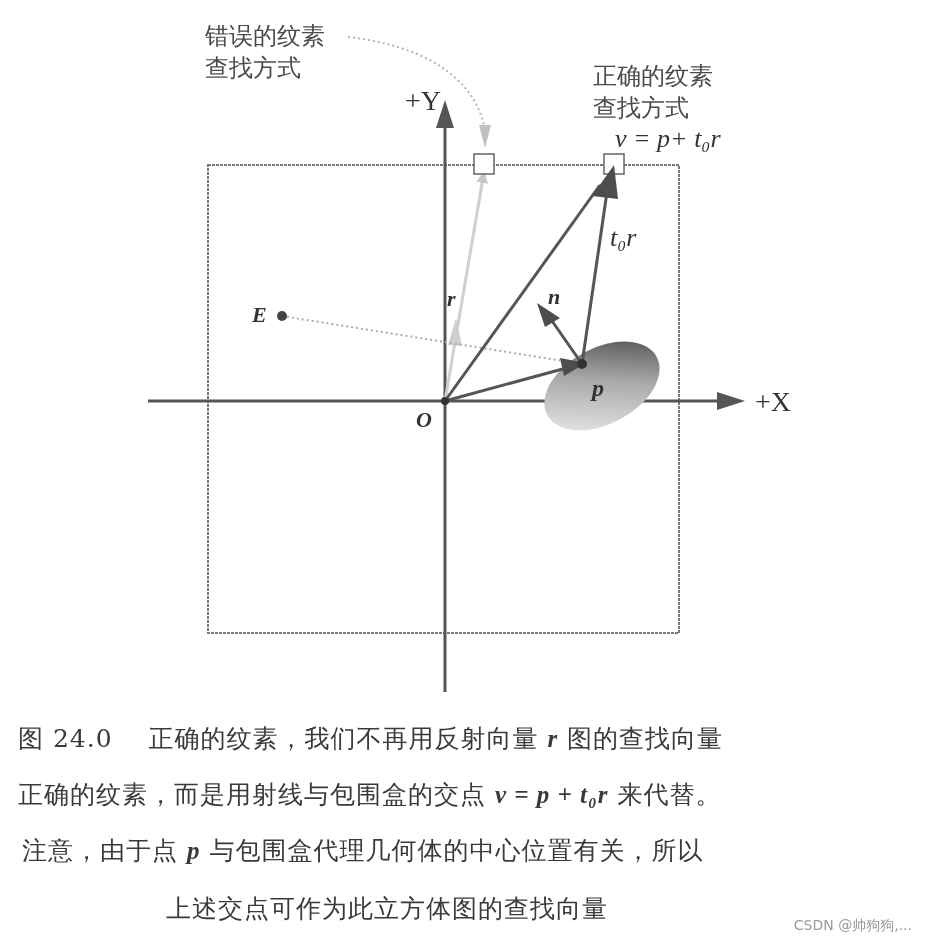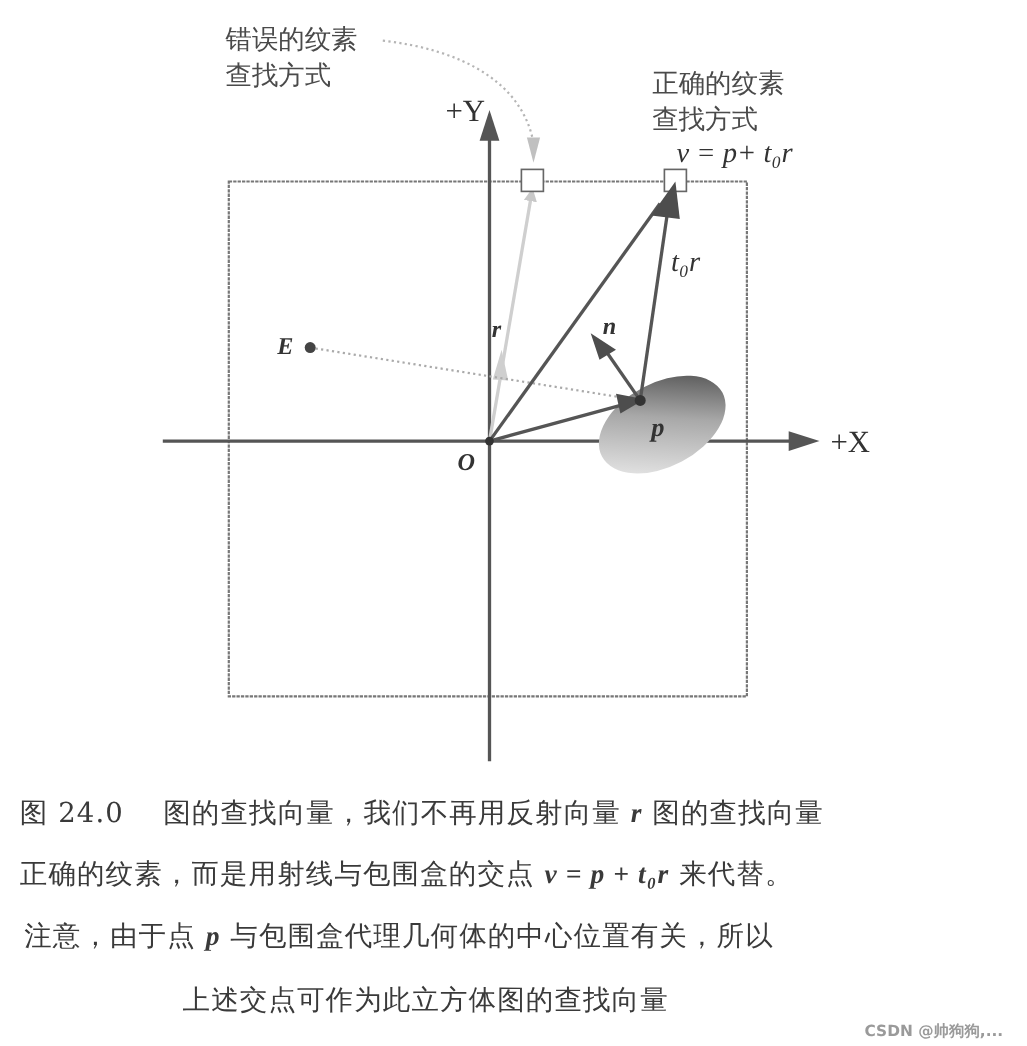--- a/index.html
+++ b/index.html
@@ -10,22 +10,22 @@
     .math-it { font-family: "Liberation Serif", serif; font-style: italic; fill: #333; }
     .math-bi { font-family: "Liberation Serif", serif; font-style: italic; font-weight: bold; fill: #333; }
     .axis-lab { font-family: "Liberation Serif", serif; font-size: 28px; fill: #333; }
     .caption {
       position: absolute; left: 0; width: 934px;
       font-family: "DejaVu Serif", serif; font-size: 25px; color: #3a3a3a;
       letter-spacing: 1px;
     }
     .caption b.v { font-family: "Liberation Serif", serif; font-style: italic; font-weight: bold; }
     .watermark {
-      position: absolute; right: 22px; bottom: 4px;
-      font-family: "DejaVu Sans", sans-serif; font-size: 14px; color: #9a9a9a; font-weight: bold;
+      position: absolute; right: 22px; bottom: 16px;
+      font-family: "DejaVu Sans", sans-serif; font-size: 14px; color: #9a9a9a;
     }
   </style>
 </head>
 <body>
 
 <div id="stage">
   <svg width="934" height="700" viewBox="0 0 934 700">
     <defs>
       <marker id="arrowDark" markerWidth="10" markerHeight="10" refX="8" refY="5" orient="auto" markerUnits="userSpaceOnUse">
         <path d="M0,0 L10,5 L0,10 Z" fill="#555"></path>
@@ -91,21 +91,21 @@
     <text class="math-bi" x="252" y="322" font-size="22">E</text>
     <text class="math-bi" x="416" y="427" font-size="22">O</text>
     <text class="math-bi" x="447" y="306" font-size="22">r</text>
     <text class="math-bi" x="548" y="304" font-size="22">n</text>
     <text class="math-bi" x="592" y="396" font-size="24">p</text>
     <text class="math-it" x="610" y="246" font-size="26">t₀r</text>
   </svg>
 
   <div class="caption" style="top:722px; left:18px;">
     <span>图 24.0</span>&nbsp;&nbsp;&nbsp;
-    <span>图的查找向量，我们不再用反射向量</span>
+    <span>正确的纹素，我们不再用反射向量</span>
     <b class="v">r</b>
     <span>图的查找向量</span>
   </div>
   <div class="caption" style="top:778px; left:18px;">
     <span>正确的纹素，而是用射线与包围盒的交点</span>
     <b class="v">v = p + t₀r</b>
     <span>来代替。</span>
   </div>
   <div class="caption" style="top:834px; left:22px;">
     <span>注意，由于点</span>

